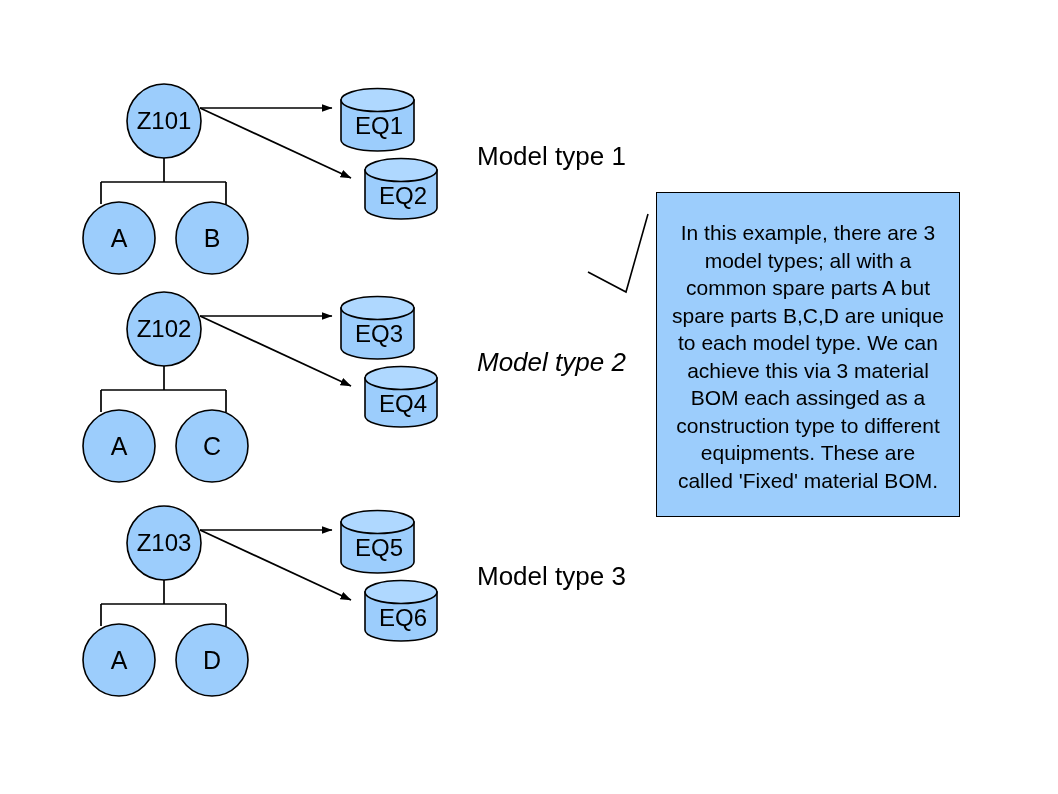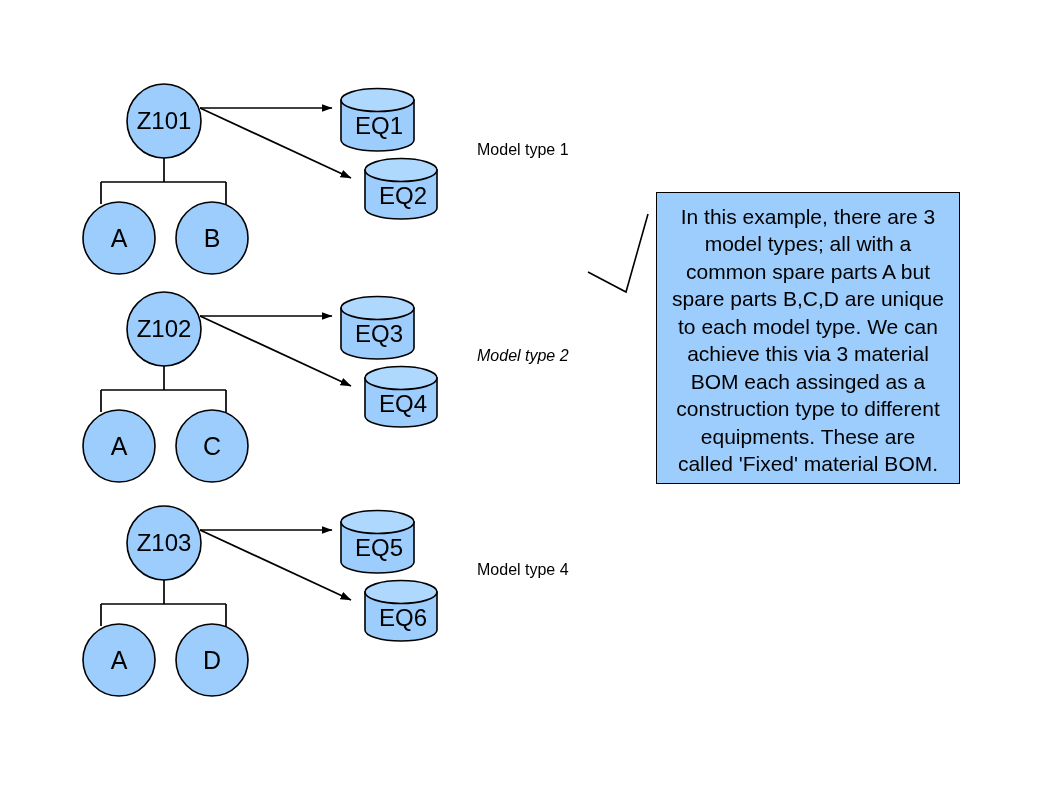--- a/index.html
+++ b/index.html
@@ -42,21 +42,21 @@
   .eq-label {
     font-family: "Liberation Sans", sans-serif;
     font-size: 24px;
     fill: #000000;
     text-anchor: middle;
     dominant-baseline: middle;
   }
   .model-type-label {
     position: absolute;
     font-family: "Liberation Sans", sans-serif;
-    font-size: 16px;
+    font-size: 26px;
     color: #000000;
     white-space: nowrap;
   }
   .shape-fill {
     fill: #9CCDFC;
     stroke: #000000;
     stroke-width: 1.6;
   }
   .cyl-top {
     fill: #AFD8FF;
@@ -76,21 +76,21 @@
   .leader-line {
     stroke: #000000;
     stroke-width: 1.6;
     fill: none;
   }
   .callout-box {
     position: absolute;
     left: 656px;
     top: 192px;
     width: 304px;
-    height: 292px;
+    height: 325px;
     background: #9CCDFC;
     border: 1.6px solid #000000;
     box-sizing: border-box;
     display: flex;
     align-items: center;
     justify-content: center;
   }
   .callout-text {
     font-family: "Liberation Sans", sans-serif;
     font-size: 21px;
@@ -219,19 +219,19 @@
         <circle class="shape-fill" cx="212" cy="660" r="36"></circle>
         <text class="node-label-small" x="212" y="662">D</text>
       </g>
     </g>
 
     <path class="leader-line" d="M588,272 L626,292 L648,214"></path>
   </svg>
 
   <div class="model-type-label" style="left:477px; top:141px;">Model type 1</div>
   <div class="model-type-label" style="left:477px; top:347px;font-style:italic;">Model type 2</div>
-  <div class="model-type-label" style="left:477px; top:561px;">Model type 4</div>
+  <div class="model-type-label" style="left:477px; top:561px;">Model type 3</div>
 
   <div class="callout-box">
     <div class="callout-text">In this example, there are 3 model types; all with a common spare parts A but spare parts B,C,D are unique to each model type. We can achieve this via 3 material BOM each assinged as a construction type to different equipments. These are called 'Fixed' material BOM.</div>
   </div>
 
 </div>
 
 </body></html>

